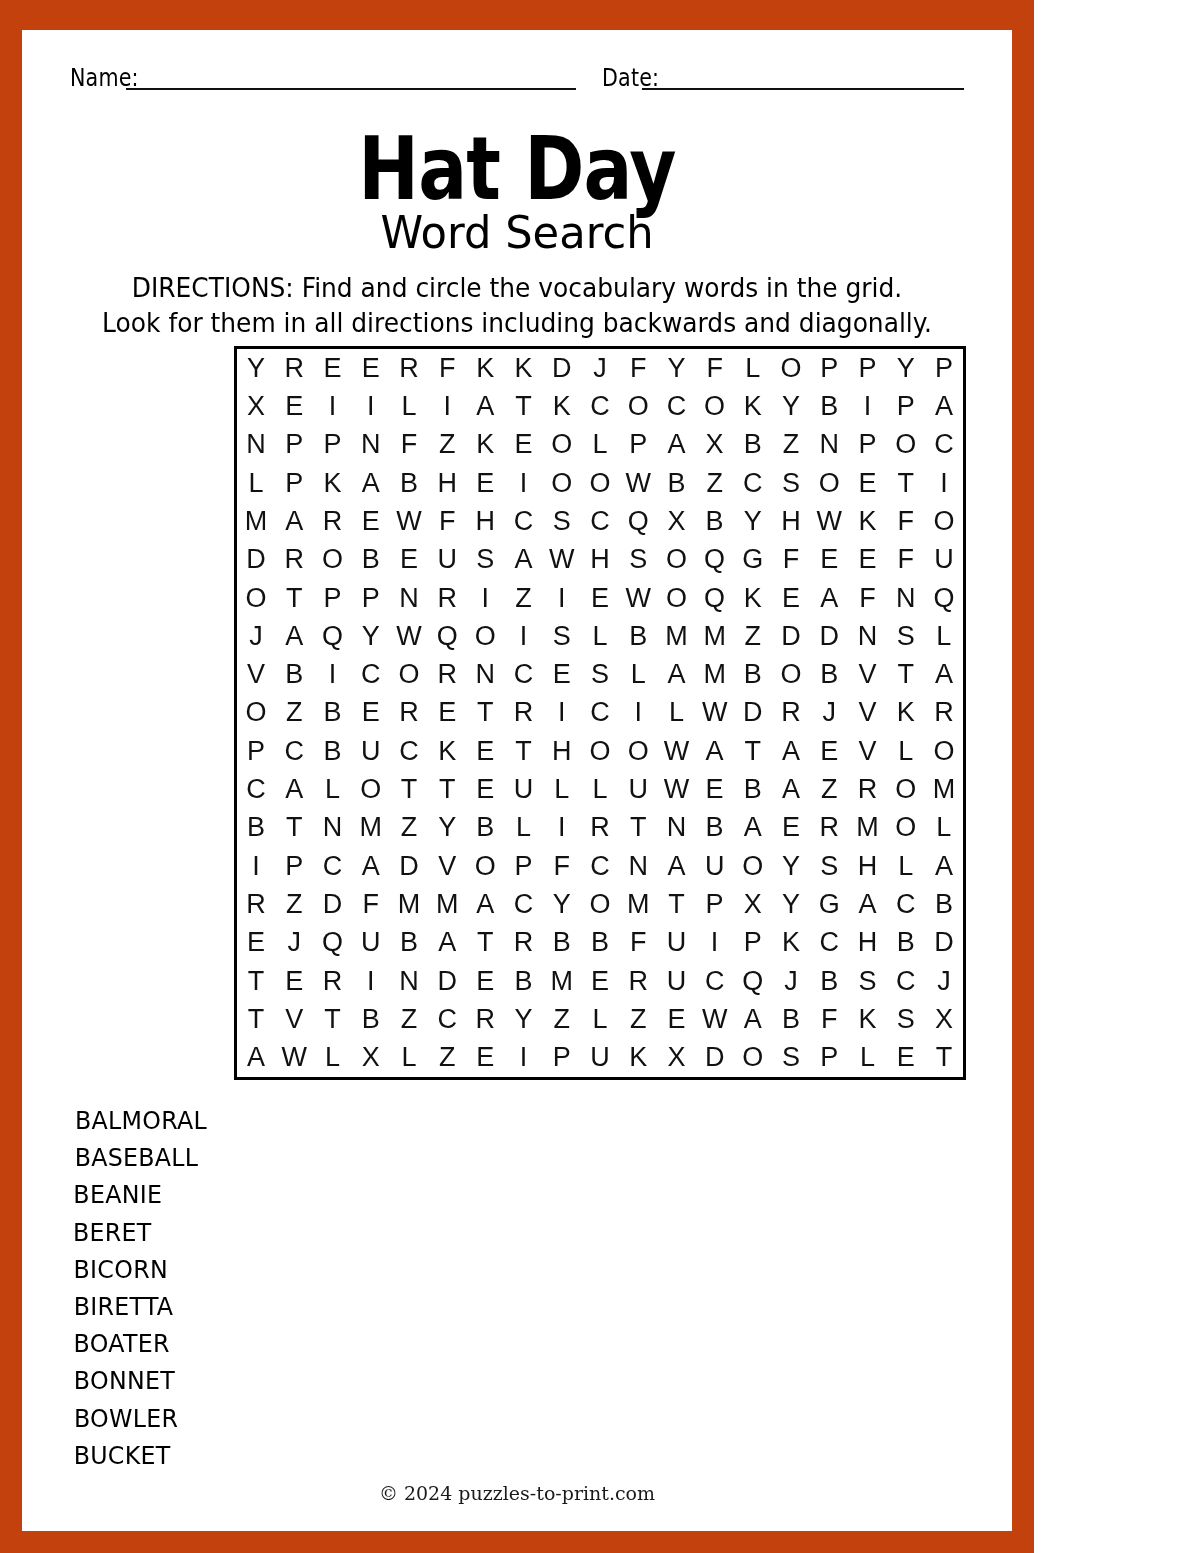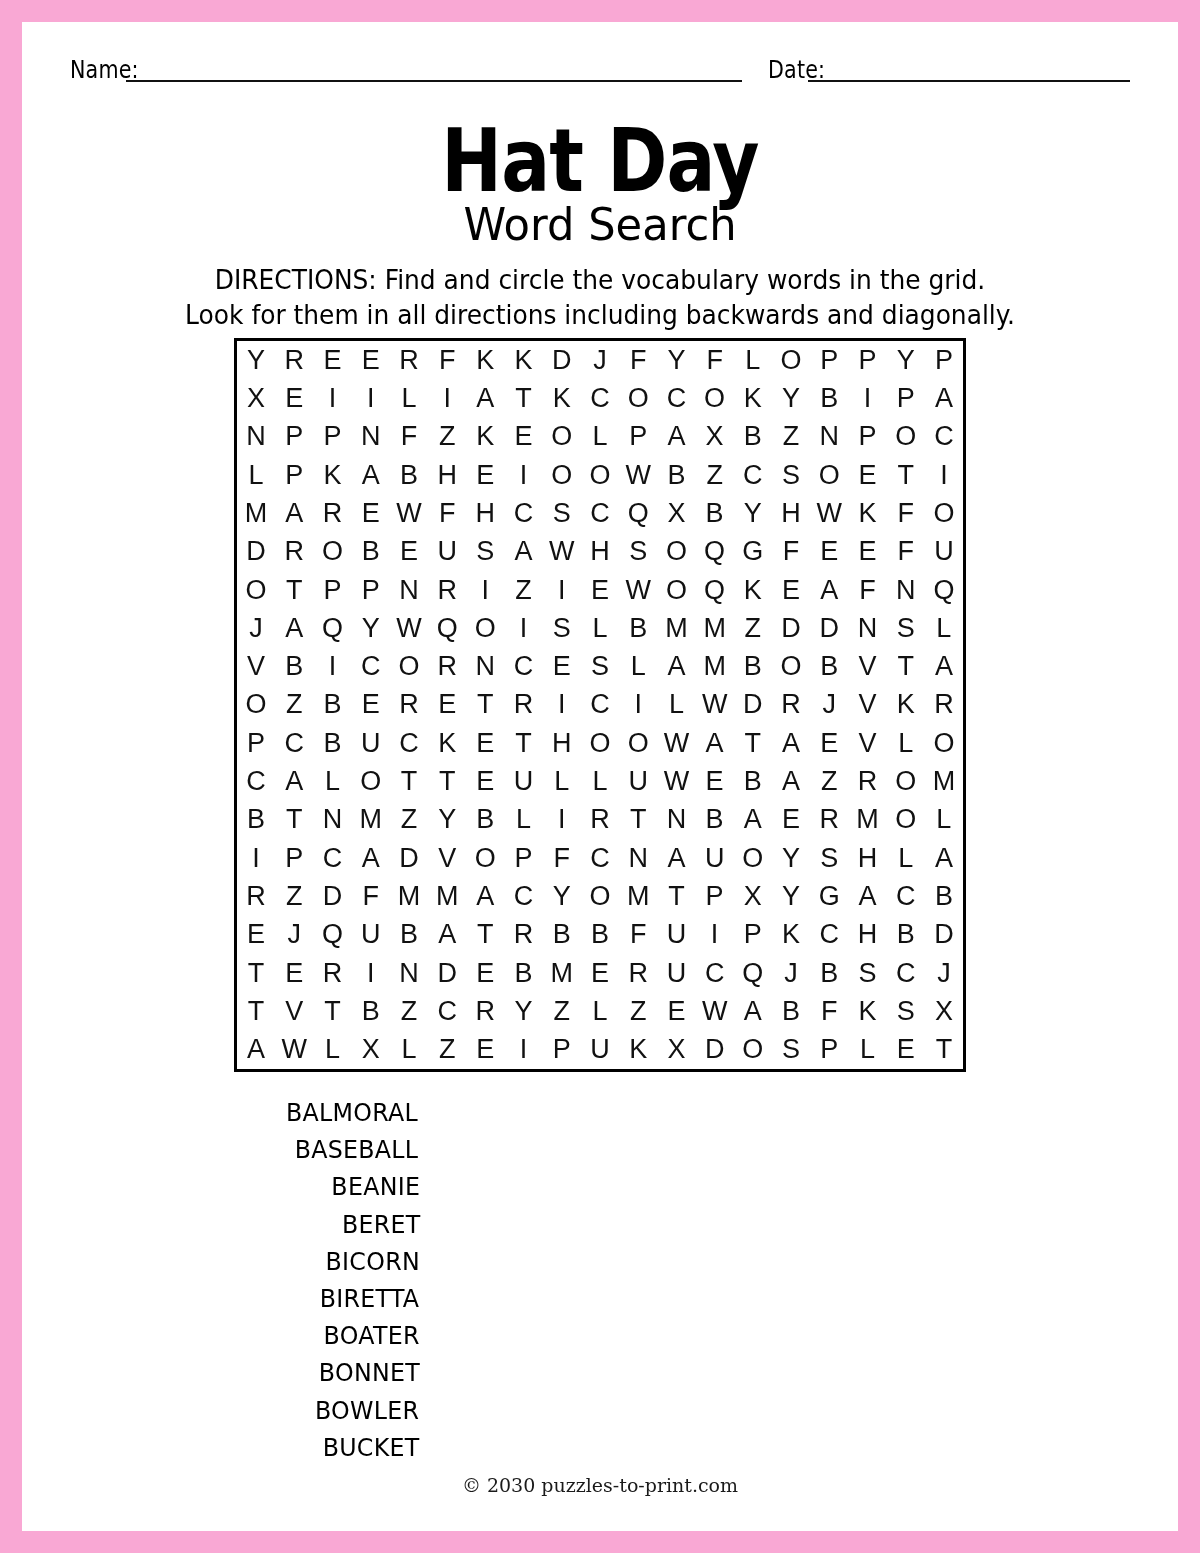--- a/index.html
+++ b/index.html
@@ -10,25 +10,25 @@
   body {
     width: 1200px;
     height: 1553px;
     font-family: "Liberation Sans", sans-serif;
     -webkit-font-smoothing: antialiased;
   }
 
   
   #page {
     position: relative;
-    width: 1200px;
+    width: 1034px;
     height: 1553px;
     box-sizing: border-box;
-    background: #f9a8d4;
-    padding: 22px 22px 22px 22px;
+    background: #c2410c;
+    padding: 30px 22px 22px 22px;
   }
   #sheet {
     position: relative;
     width: 100%;
     height: 100%;
     background: #ffffff;
     box-sizing: border-box;
     overflow: hidden;
   }
 
@@ -137,21 +137,21 @@
     left: 48px;
     right: 48px;
     top: 1072px;
     display: grid;
     grid-template-columns: repeat(3, 1fr);
     column-gap: 0;
   }
   .wl-col {
     display: flex;
     flex-direction: column;
-    align-items: flex-end;
+    align-items: flex-start;
     row-gap: 0;
   }
   .wl-word {
     font-family: "DejaVu Sans", sans-serif;
     font-size: 25.5px;
     line-height: 37.2px;
     color: #000;
     letter-spacing: 0.3px;
     white-space: nowrap;
     transform: scaleX(0.93);
@@ -564,16 +564,16 @@
           <div class="wl-word">BERET</div>
           <div class="wl-word">BICORN</div>
           <div class="wl-word">BIRETTA</div>
           <div class="wl-word">BOATER</div>
           <div class="wl-word">BONNET</div>
           <div class="wl-word">BOWLER</div>
           <div class="wl-word">BUCKET</div>
         </div>
       </div>
 
-    <div class="footer">© 2030 puzzles-to-print.com</div>
+    <div class="footer">© 2024 puzzles-to-print.com</div>
 
   </div>
 </div>
 
 </body></html>

